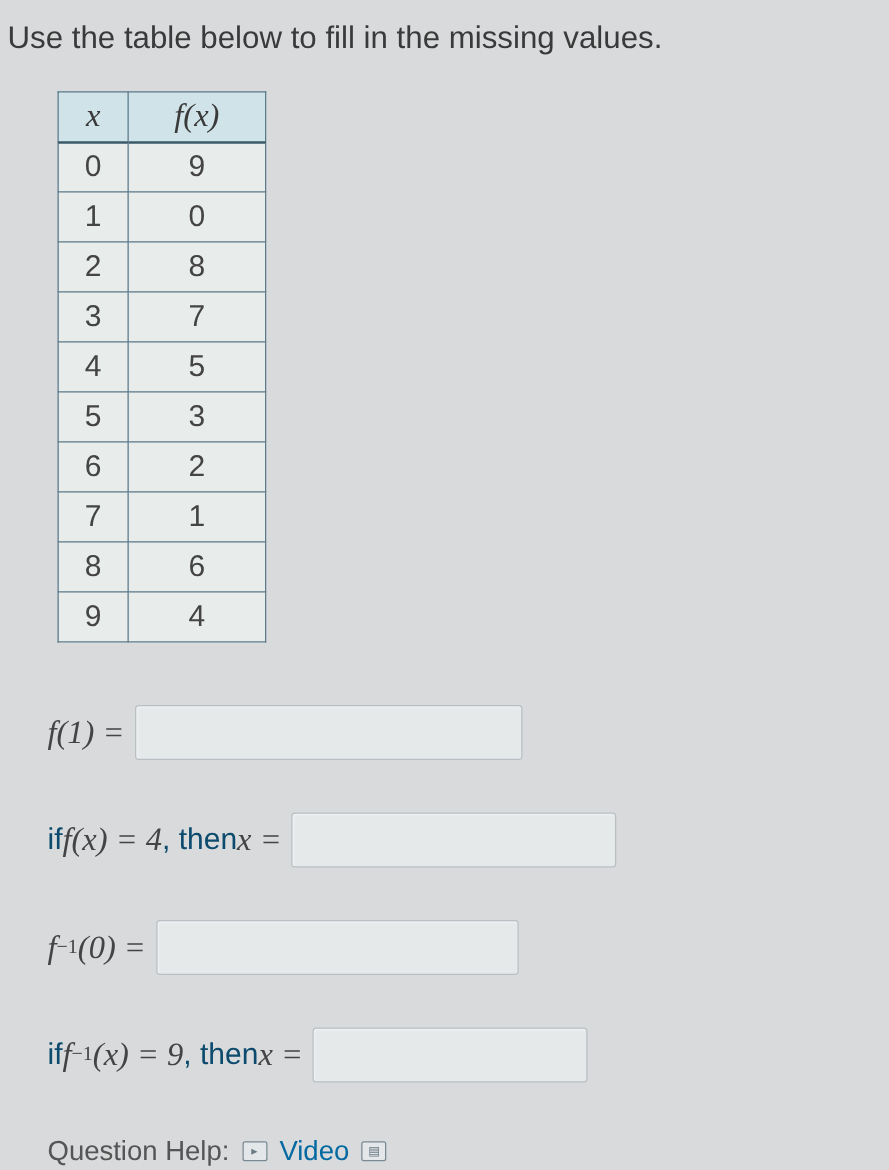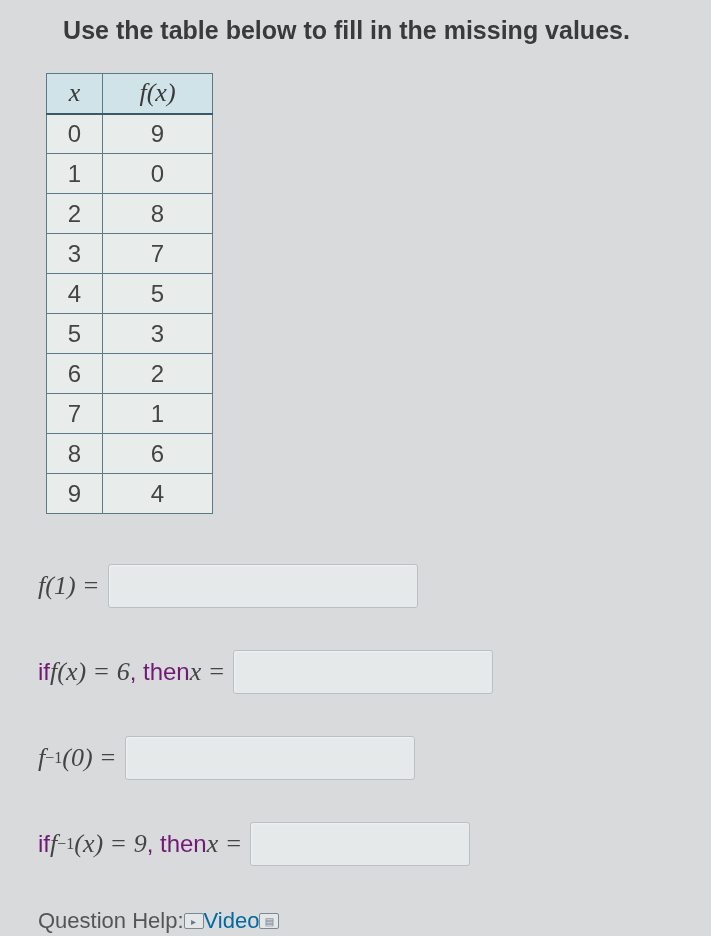--- a/index.html
+++ b/index.html
@@ -9,24 +9,23 @@
     width: 711px;
     height: 936px;
     background: #d8dadb;
     font-family: Arial, Helvetica, sans-serif;
     color: #3a3a3a;
     overflow: hidden;
   }
   .page { padding: 10px 24px 18px 6px; }
   .instruction {
     font-size: 25px;
-    font-weight: 700;
+    font-weight: 400;
     color: #3a3a3a;
     margin: 6px 0 28px 0;
-    text-align: center;
   }
   .tbl-wrap { margin-left: 40px; margin-bottom: 50px; }
   table.func {
     border-collapse: collapse;
     font-size: 24px;
   }
   table.func th, table.func td {
     border: 1px solid #5a7a8a;
     text-align: center;
     vertical-align: middle;
@@ -52,21 +51,21 @@
     margin-bottom: 42px;
     display: flex;
     align-items: center;
     font-family: "Times New Roman", serif;
     font-size: 26px;
     color: #444;
     font-style: italic;
     text-align: center;
   }
   .qrow .norm { font-style: normal; }
-  .qrow .roman { font-style: normal; font-family: Arial, Helvetica, sans-serif; font-size: 24px; color:#701a75;}
+  .qrow .roman { font-style: normal; font-family: Arial, Helvetica, sans-serif; font-size: 24px; color:#0c4a6e;}
   .ansbox {
     display: inline-block;
     border: 1px solid #b9c0c4;
     background: #e6e9ea;
     height: 44px;
     border-radius: 3px;
     margin-left: 8px;
     box-shadow: inset 1px 1px 2px rgba(255,255,255,.4);
   }
   .w1 { width: 310px; }
@@ -74,20 +73,21 @@
   .w3 { width: 290px; }
   .w4 { width: 220px; }
   .sup { font-size: 16px; vertical-align: super; }
   .helprow {
     margin-left: 32px;
     margin-top: 10px;
     font-size: 22px;
     color: #555;
     display: flex;
     align-items: center;
+    gap: 10px;
   }
   .helplink { color: #0369a1; }
   .hicon {
     display: inline-flex;
     align-items: center;
     justify-content: center;
     width: 20px; height: 16px;
     border: 1px solid #7a8a94;
     border-radius: 2px;
     font-size: 10px;
@@ -154,21 +154,21 @@
     </table>
   </div>
 
   <div class="qrow">
     <span>f(1) =</span>
     <span class="ansbox w1"></span>
   </div>
 
   <div class="qrow">
     <span class="roman">if </span>
-    <span>f(x) = 6</span>
+    <span>f(x) = 4</span>
     <span class="roman">, then </span>
     <span>x =</span>
     <span class="ansbox w2"></span>
   </div>
 
   <div class="qrow">
     <span>f</span>
       <span class="sup norm">−1</span>
       <span>(0) =</span>
     <span class="ansbox w3"></span>

